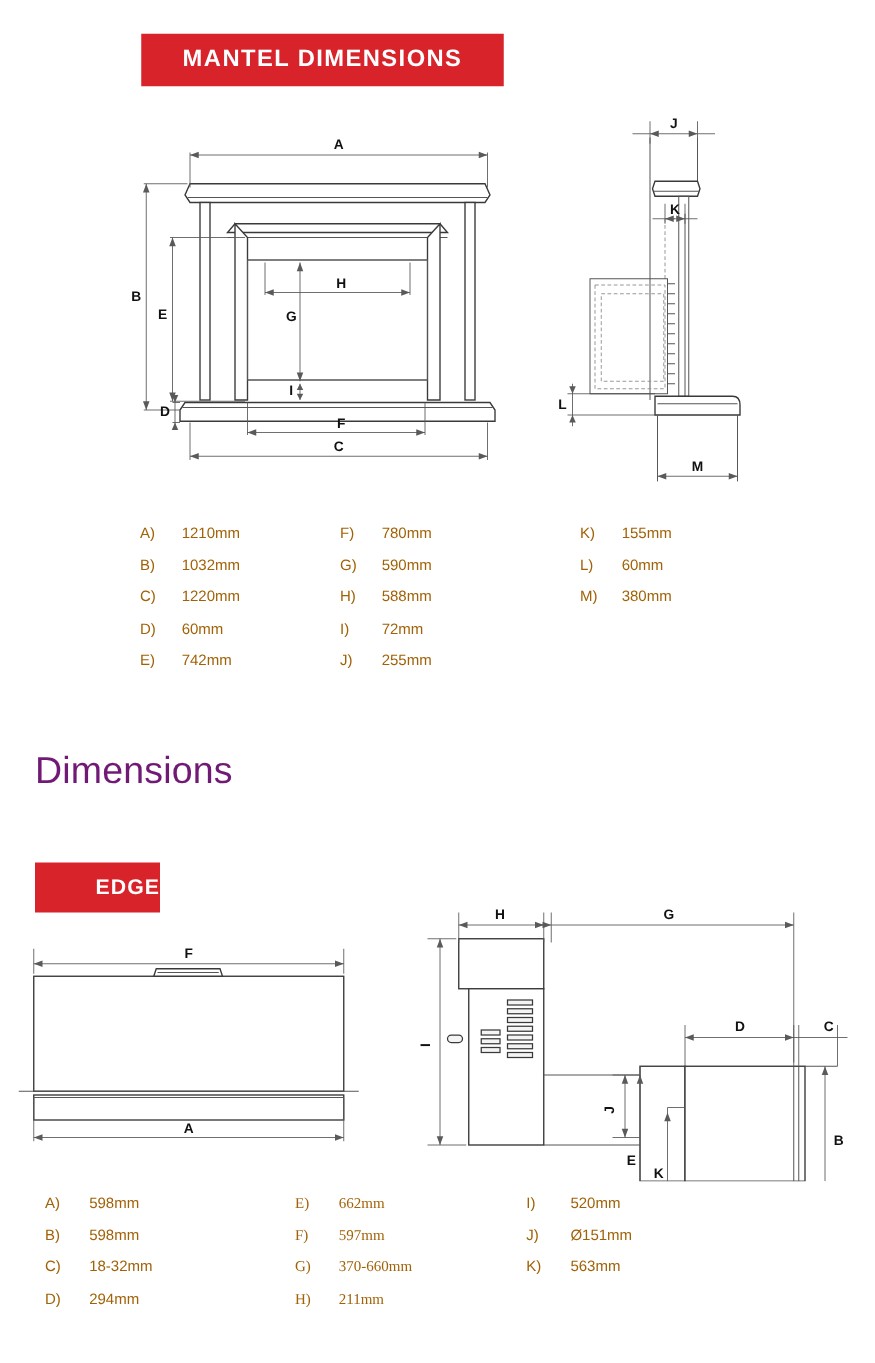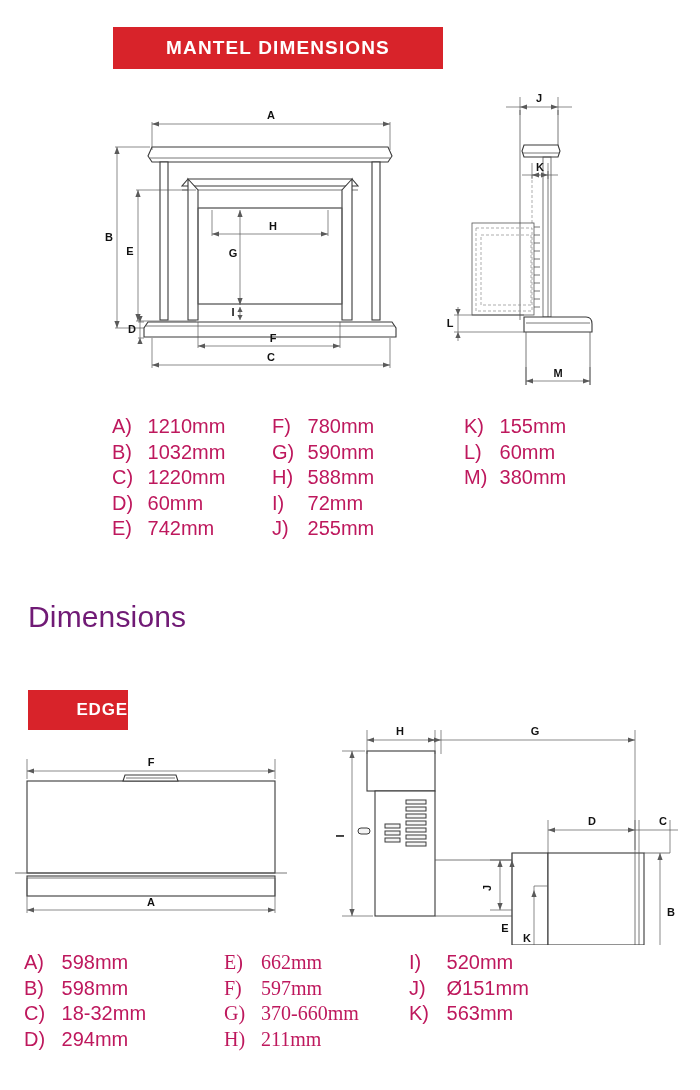--- a/index.html
+++ b/index.html
@@ -9,39 +9,39 @@
     color:#111;overflow:hidden;position:relative;
   }
   .page{position:relative;width:700px;height:1090px;}
 
   
   .banner{
     position:absolute;background:#d8232a;color:#fff;
     display:flex;align-items:center;justify-content:center;
     letter-spacing:.06em;font-weight:700;
   }
-  #mantel-banner{left:113px;top:27px;width:330px;height:42px;font-size:19px;}
+  #mantel-banner{left:113px;top:27px;width:290px;height:42px;font-size:19px;}
   #edge-banner{left:28px;top:690px;width:100px;height:40px;font-size:17px;letter-spacing:.05em;justify-content:flex-end;}
 
   
   #section-heading{
     position:absolute;left:28px;top:600px;
     font-size:30px;font-weight:400;color:#701a75;letter-spacing:.005em;
   }
 
   
-  .legend{position:absolute;font-size:20px;line-height:25.5px;color:#be185d;}
+  .legend{position:absolute;font-size:12px;line-height:25.5px;color:#a16207;}
   .legend .col{position:absolute;top:0;}
   .legend .row{white-space:nowrap;display:block;}
   .legend .key{display:inline-block;width:30px;}
   #mantel-legend{left:112px;top:414px;width:470px;height:140px;}
   #mantel-legend .c1{left:0;}
   #mantel-legend .c2{left:160px;}
   #mantel-legend .c3{left:352px;}
-  #edge-legend{left:24px;top:950px;width:500px;height:115px;}
+  #edge-legend{left:36px;top:950px;width:500px;height:115px;}
   #edge-legend .c1{left:0;}
   #edge-legend .c2{left:200px;font-family:Liberation Serif, serif;}
   #edge-legend .c3{left:385px;}
   #edge-legend .key{width:32px;}
 
   
   .dwg{position:absolute;}
   .dwg svg{display:block;}
   #mantel-front{left:100px;top:100px;}
   #mantel-side{left:440px;top:85px;}

